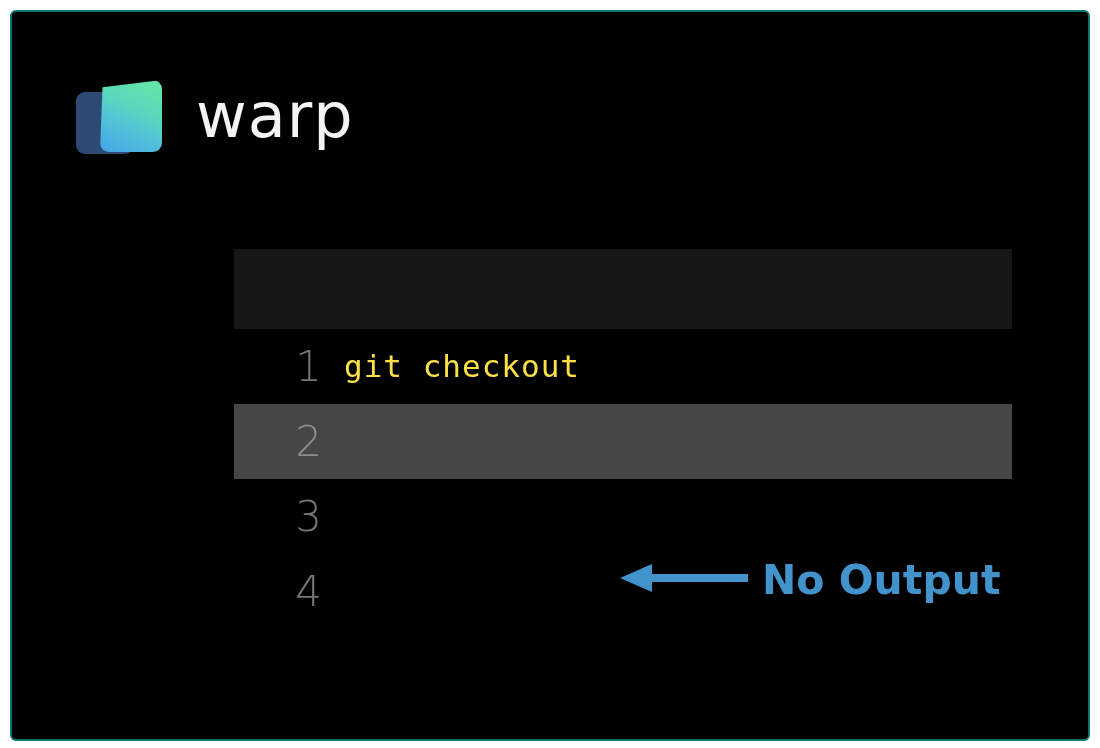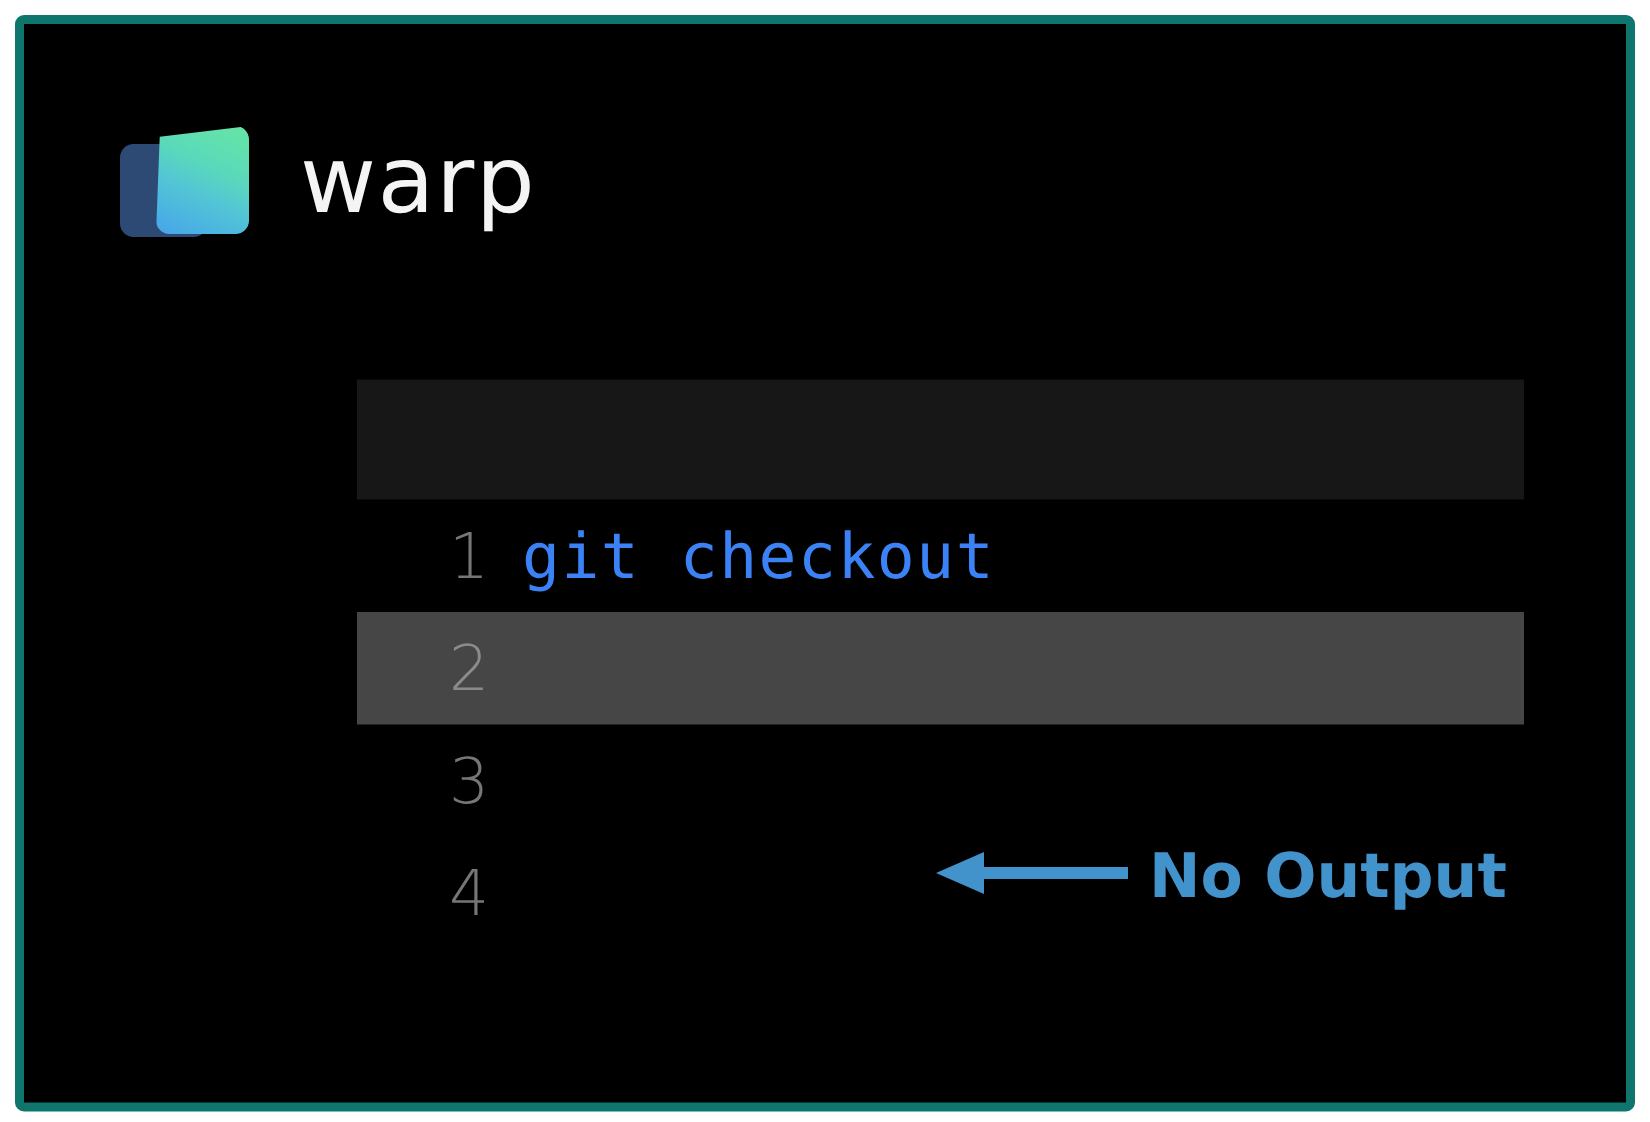--- a/index.html
+++ b/index.html
@@ -23,21 +23,21 @@
     background: #ffffff;
     box-sizing: border-box;
   }
   #terminal-window {
     position: absolute;
     left: 10px;
     top: 10px;
     width: 1080px;
     height: 731px;
     background: #000000;
-    border: 6px solid #0f766e;
+    border: 2px solid #0f766e;
     border-radius: 6px;
     box-sizing: border-box;
     overflow: hidden;
   }
 
   
   #brand {
     position: absolute;
     left: 62px;
     top: 62px;
@@ -133,23 +133,23 @@
     font-family: "DejaVu Sans", sans-serif;
     font-size: 42px;
     line-height: 1;
     font-weight: 300;
     user-select: none;
   }
   .term-line.selected .line-number {
     color: #8b8b8b;
   }
   .line-text {
-    color: #3b82f6;
+    color: #fde047;
     font-family: "DejaVu Sans Mono", monospace;
-    font-size: 42px;
+    font-size: 31px;
     line-height: 1;
     letter-spacing: 1px;
     white-space: pre;
     padding-left: 14px;
   }
 
   
   #annotation {
     position: absolute;
     left: 606px;

